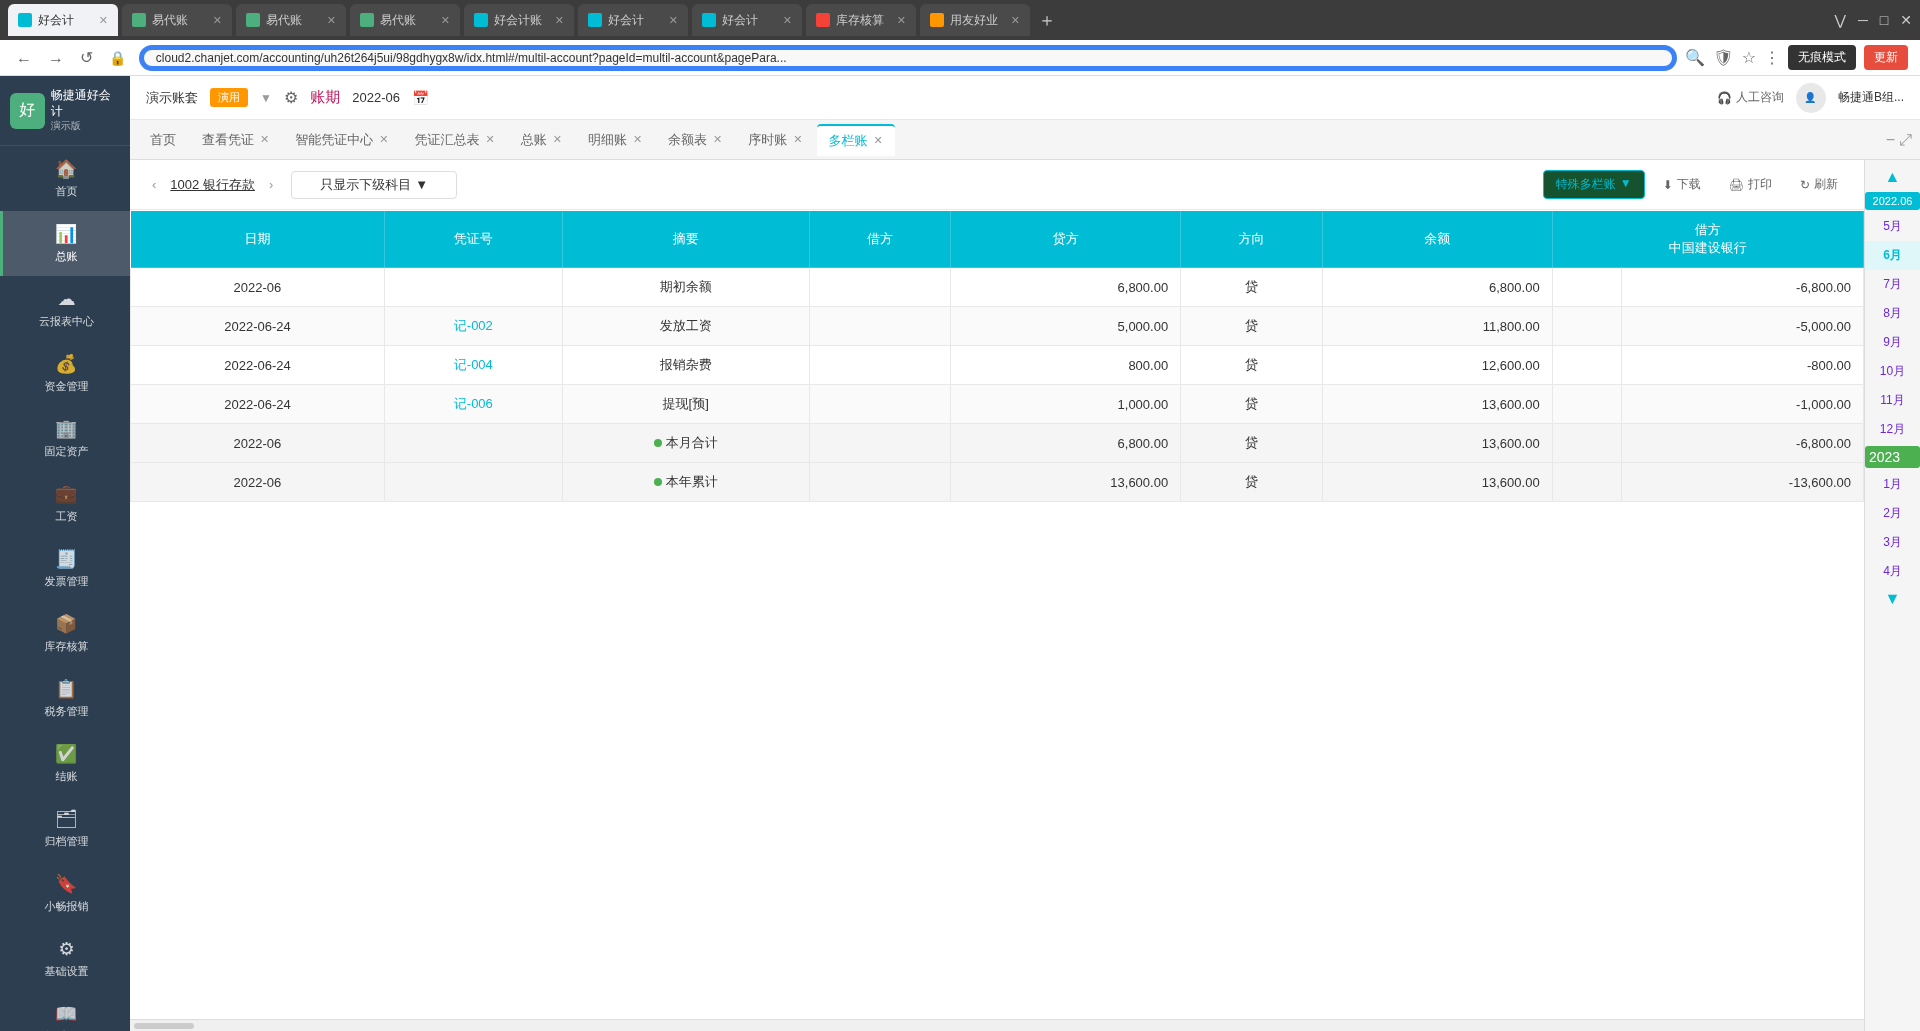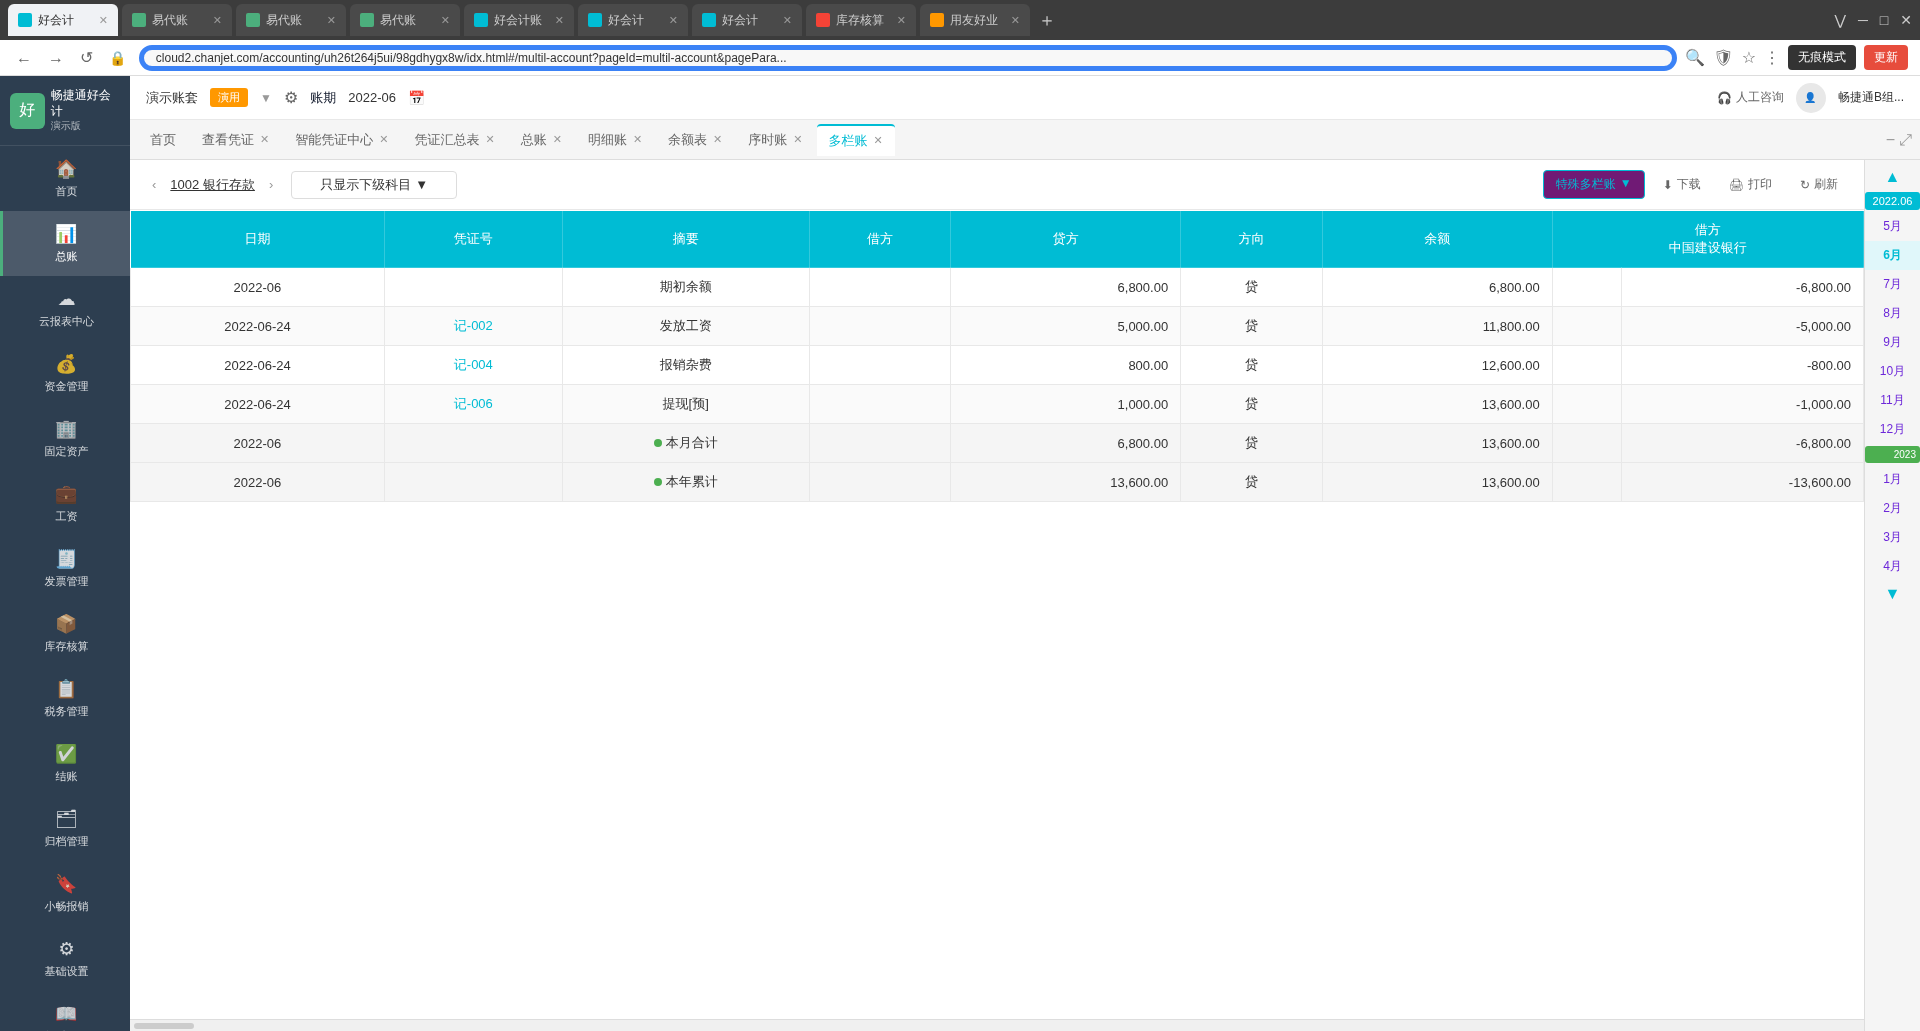--- a/index.html
+++ b/index.html
@@ -60,41 +60,41 @@
     
     .ledger { flex: 1; background: #fff; padding: 0; overflow: hidden; display: flex; flex-direction: column; }
 
     
     .ledger-toolbar { display: flex; align-items: center; padding: 10px 16px; gap: 12px; border-bottom: 1px solid #e8e8e8; }
     .account-nav { display: flex; align-items: center; gap: 8px; }
     .nav-arrow { color: #999; cursor: pointer; padding: 2px 6px; }
     .account-code { font-size: 13px; color: #333; text-decoration: underline; }
     .filter-select { display: flex; align-items: center; gap: 4px; border: 1px solid #ddd; border-radius: 4px; padding: 4px 28px; cursor: pointer; font-size: 13px; color: #333; }
     .toolbar-right { margin-left: auto; display: flex; gap: 8px; }
-    .btn-special { border: 1px solid #00bcd4; color: #00bcd4; background: #701a75; border-radius: 4px; padding: 5px 12px; font-size: 12px; cursor: pointer; display: flex; align-items: flex-start; gap: 4px; }
+    .btn-special { border: 1px solid #00bcd4; color: #00bcd4; background: #14532d; border-radius: 4px; padding: 5px 12px; font-size: 12px; cursor: pointer; display: flex; align-items: flex-start; gap: 4px; }
     .btn-action { color: #666; background: #fff; border: none; padding: 5px 10px; font-size: 12px; cursor: pointer; display: flex; align-items: center; gap: 4px; }
 
     
     .ledger-table { flex: 1; overflow: auto; }
     table { width: 100%; border-collapse: collapse; }
     thead tr { background: #00bcd4; color: #fff; }
     thead th { padding: 10px 12px; text-align: center; font-weight: normal; font-size: 13px; border: 1px solid rgba(255,255,255,0.2); }
     tbody tr:nth-child(even) { background: #fafafa; }
     tbody td { padding: 10px 12px; text-align: center; font-size: 13px; color: #333; border: 1px solid #e8e8e8; }
     .link-text { color: #00bcd4; cursor: pointer; }
     .right { text-align: right; }
     .summary-row td { background: #f5f5f5; }
     .green-dot { display: inline-block; width: 8px; height: 8px; border-radius: 50%; background: #4caf50; margin-right: 4px; }
 
     
     .calendar-panel { width: 56px; background: #f5f5f5; border-left: 1px solid #ddd; display: flex; flex-direction: column; align-items: center; padding: 4px 0; overflow-y: auto; }
     .cal-year { font-size: 11px; color: #fff; background: #00bcd4; padding: 3px 4px; border-radius: 3px; width: 100%; text-align: center; cursor: pointer; margin: 2px 0; }
     .cal-month { font-size: 12px; color: #6d28d9; padding: 6px 4px; width: 100%; text-align: center; cursor: pointer; }
     .cal-month.active { color: #00bcd4; font-weight: bold; background: #e0f7fa; }
-    .cal-year-label { font-size: 10px; color: #fff; background: #4caf50; padding: 3px 4px; border-radius: 3px; width: 100%; text-align: right; margin: 2px 0; }
+    .cal-year-label { font-size: 14px; color: #fff; background: #4caf50; padding: 3px 4px; border-radius: 3px; width: 100%; text-align: left; margin: 2px 0; }
     .cal-scroll-up { color: #00bcd4; font-size: 16px; cursor: pointer; padding: 4px; }
     .cal-scroll-down { color: #00bcd4; font-size: 16px; cursor: pointer; padding: 4px; }
 
     
     .h-scroll { height: 12px; background: #f0f0f0; border-top: 1px solid #ddd; display: flex; align-items: center; padding: 0 4px; }
 
     .settings-icon { color: #666; font-size: 16px; cursor: pointer; }
   </style>
 </head>
 <body>
@@ -243,21 +243,21 @@
 
   </div>
 
   <div class="main">
 
     <div class="top-bar">
       <span style="font-size:13px;color:#333;">演示账套</span>
       <span class="account-badge">演用</span>
       <span style="color:#999;font-size:12px;">▼</span>
       <span class="settings-icon">⚙</span>
-      <span style="font-size:13px;color:#0f172a;">账期</span>
+      <span style="font-size:15px;color:#be185d;">账期</span>
       <span style="font-size:13px;color:#333;">2022-06</span>
       <span style="font-size:14px;">📅</span>
       <div class="top-bar-right">
         <div class="consult-btn">
           <span>🎧</span>
           <span>人工咨询</span>
         </div>
         <div class="user-avatar">
           <span>👤</span>
         </div>

